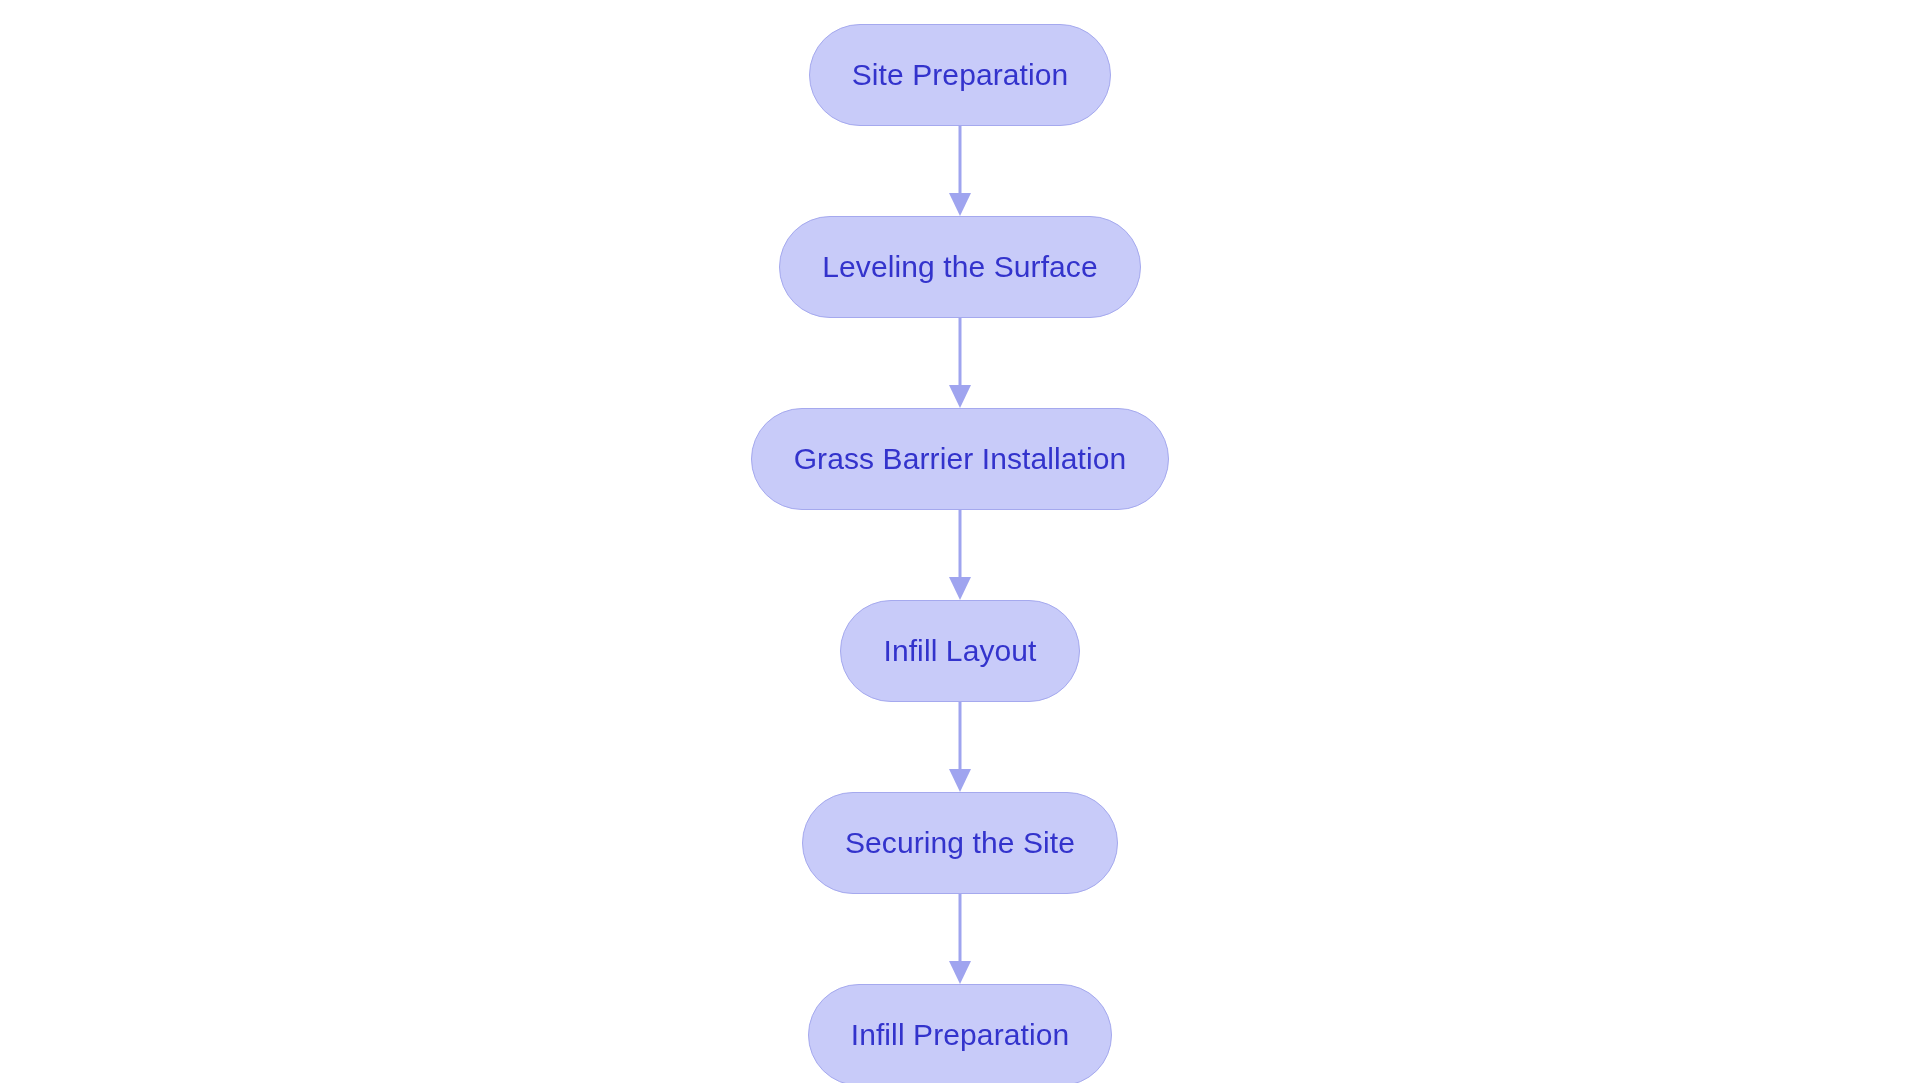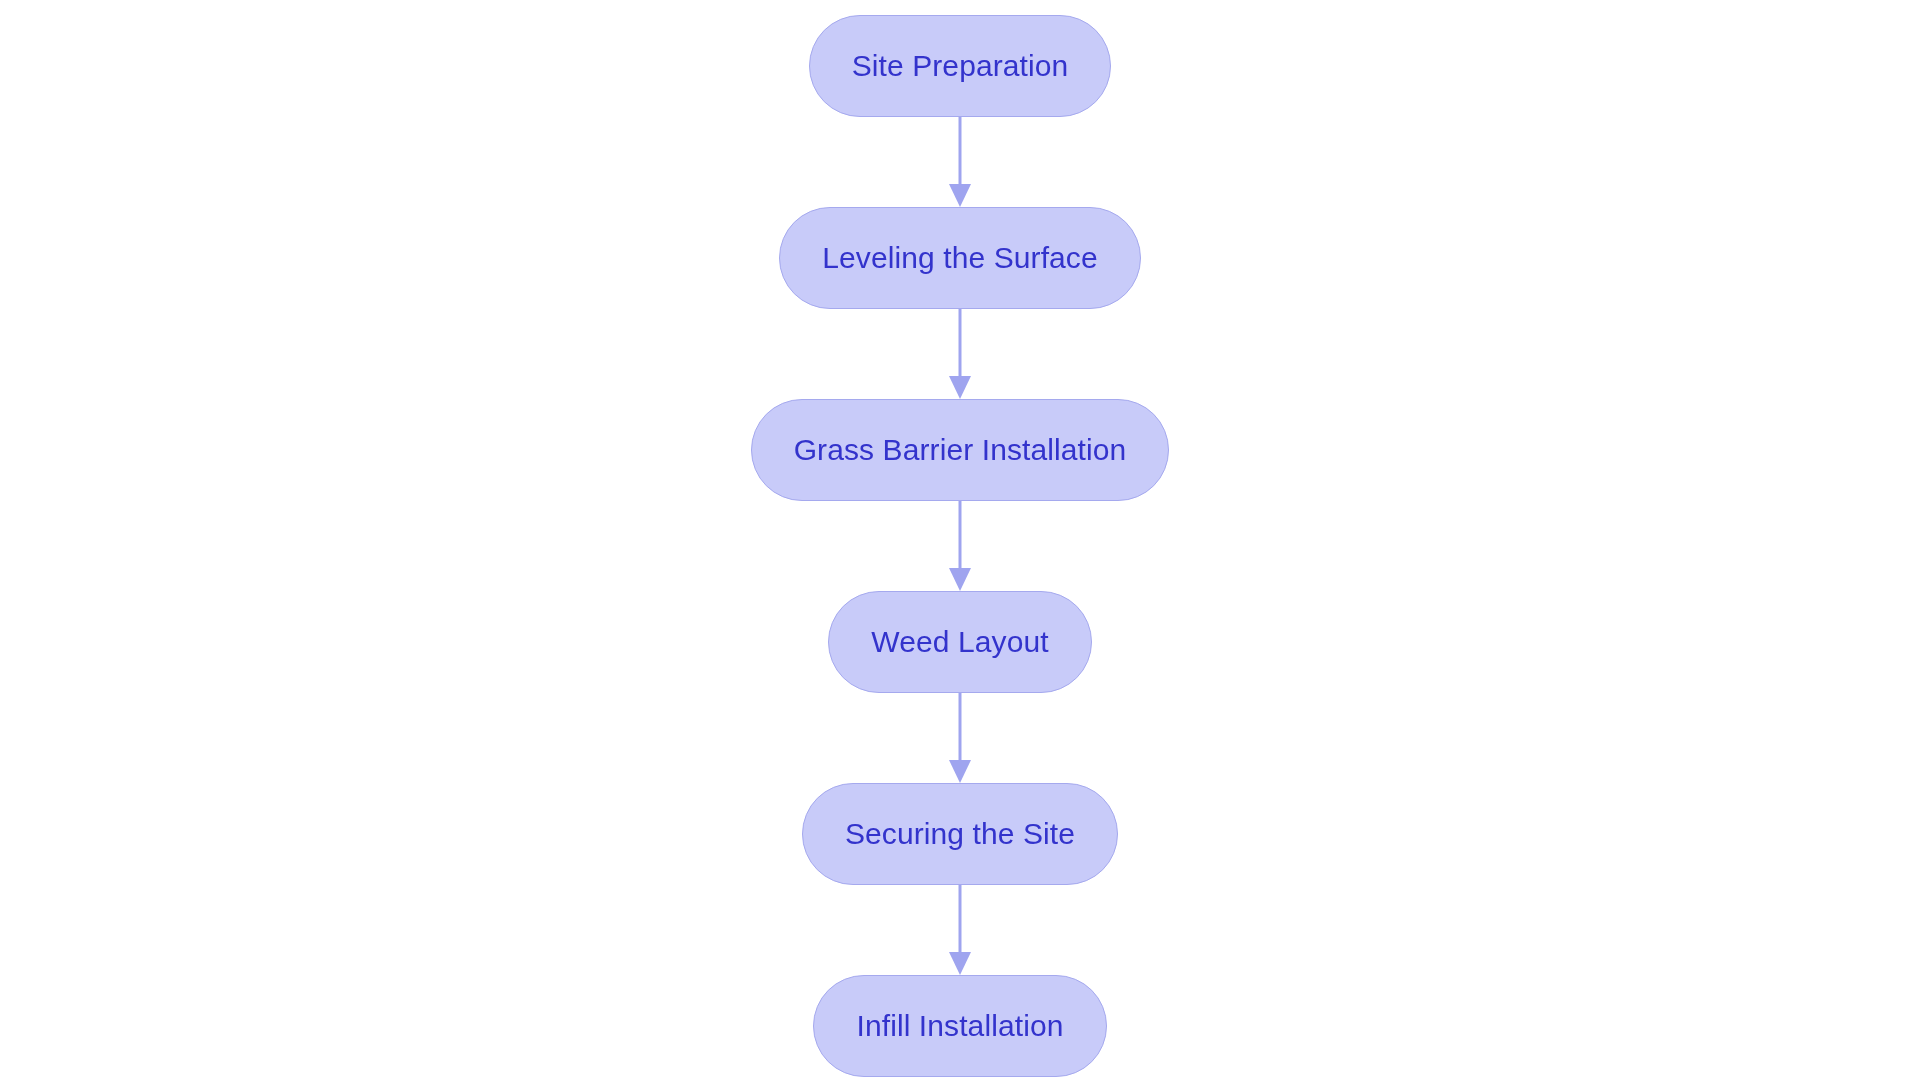--- a/index.html
+++ b/index.html
@@ -69,21 +69,21 @@
     stroke: #9fa4ef;
     stroke-width: 3;
     fill: none;
   }
   .arrow-head {
     fill: #9fa4ef;
   }
 
   
   #flowchart-canvas > .node:first-of-type {
-    margin-top: 15px;
+    margin-top: 24px;
   }
 </style>
 </head>
 <body>
 
 <div id="flowchart-canvas">
 
   <div class="node">
     <span class="node-label">Site Preparation</span>
   </div>
@@ -111,21 +111,21 @@
   </div>
 
   <div class="connector">
     <svg viewBox="0 0 40 90" xmlns="http://www.w3.org/2000/svg">
       <line class="arrow-stem" x1="20" y1="0" x2="20" y2="68"></line>
       <polygon class="arrow-head" points="9,67 31,67 20,90"></polygon>
     </svg>
   </div>
 
   <div class="node">
-    <span class="node-label">Weed Layout</span>
+    <span class="node-label">Infill Layout</span>
   </div>
 
   <div class="connector">
     <svg viewBox="0 0 40 90" xmlns="http://www.w3.org/2000/svg">
       <line class="arrow-stem" x1="20" y1="0" x2="20" y2="68"></line>
       <polygon class="arrow-head" points="9,67 31,67 20,90"></polygon>
     </svg>
   </div>
 
   <div class="node">
@@ -133,16 +133,16 @@
   </div>
 
   <div class="connector">
     <svg viewBox="0 0 40 90" xmlns="http://www.w3.org/2000/svg">
       <line class="arrow-stem" x1="20" y1="0" x2="20" y2="68"></line>
       <polygon class="arrow-head" points="9,67 31,67 20,90"></polygon>
     </svg>
   </div>
 
   <div class="node">
-    <span class="node-label">Infill Installation</span>
+    <span class="node-label">Infill Preparation</span>
   </div>
 
 </div>
 
 </body></html>

